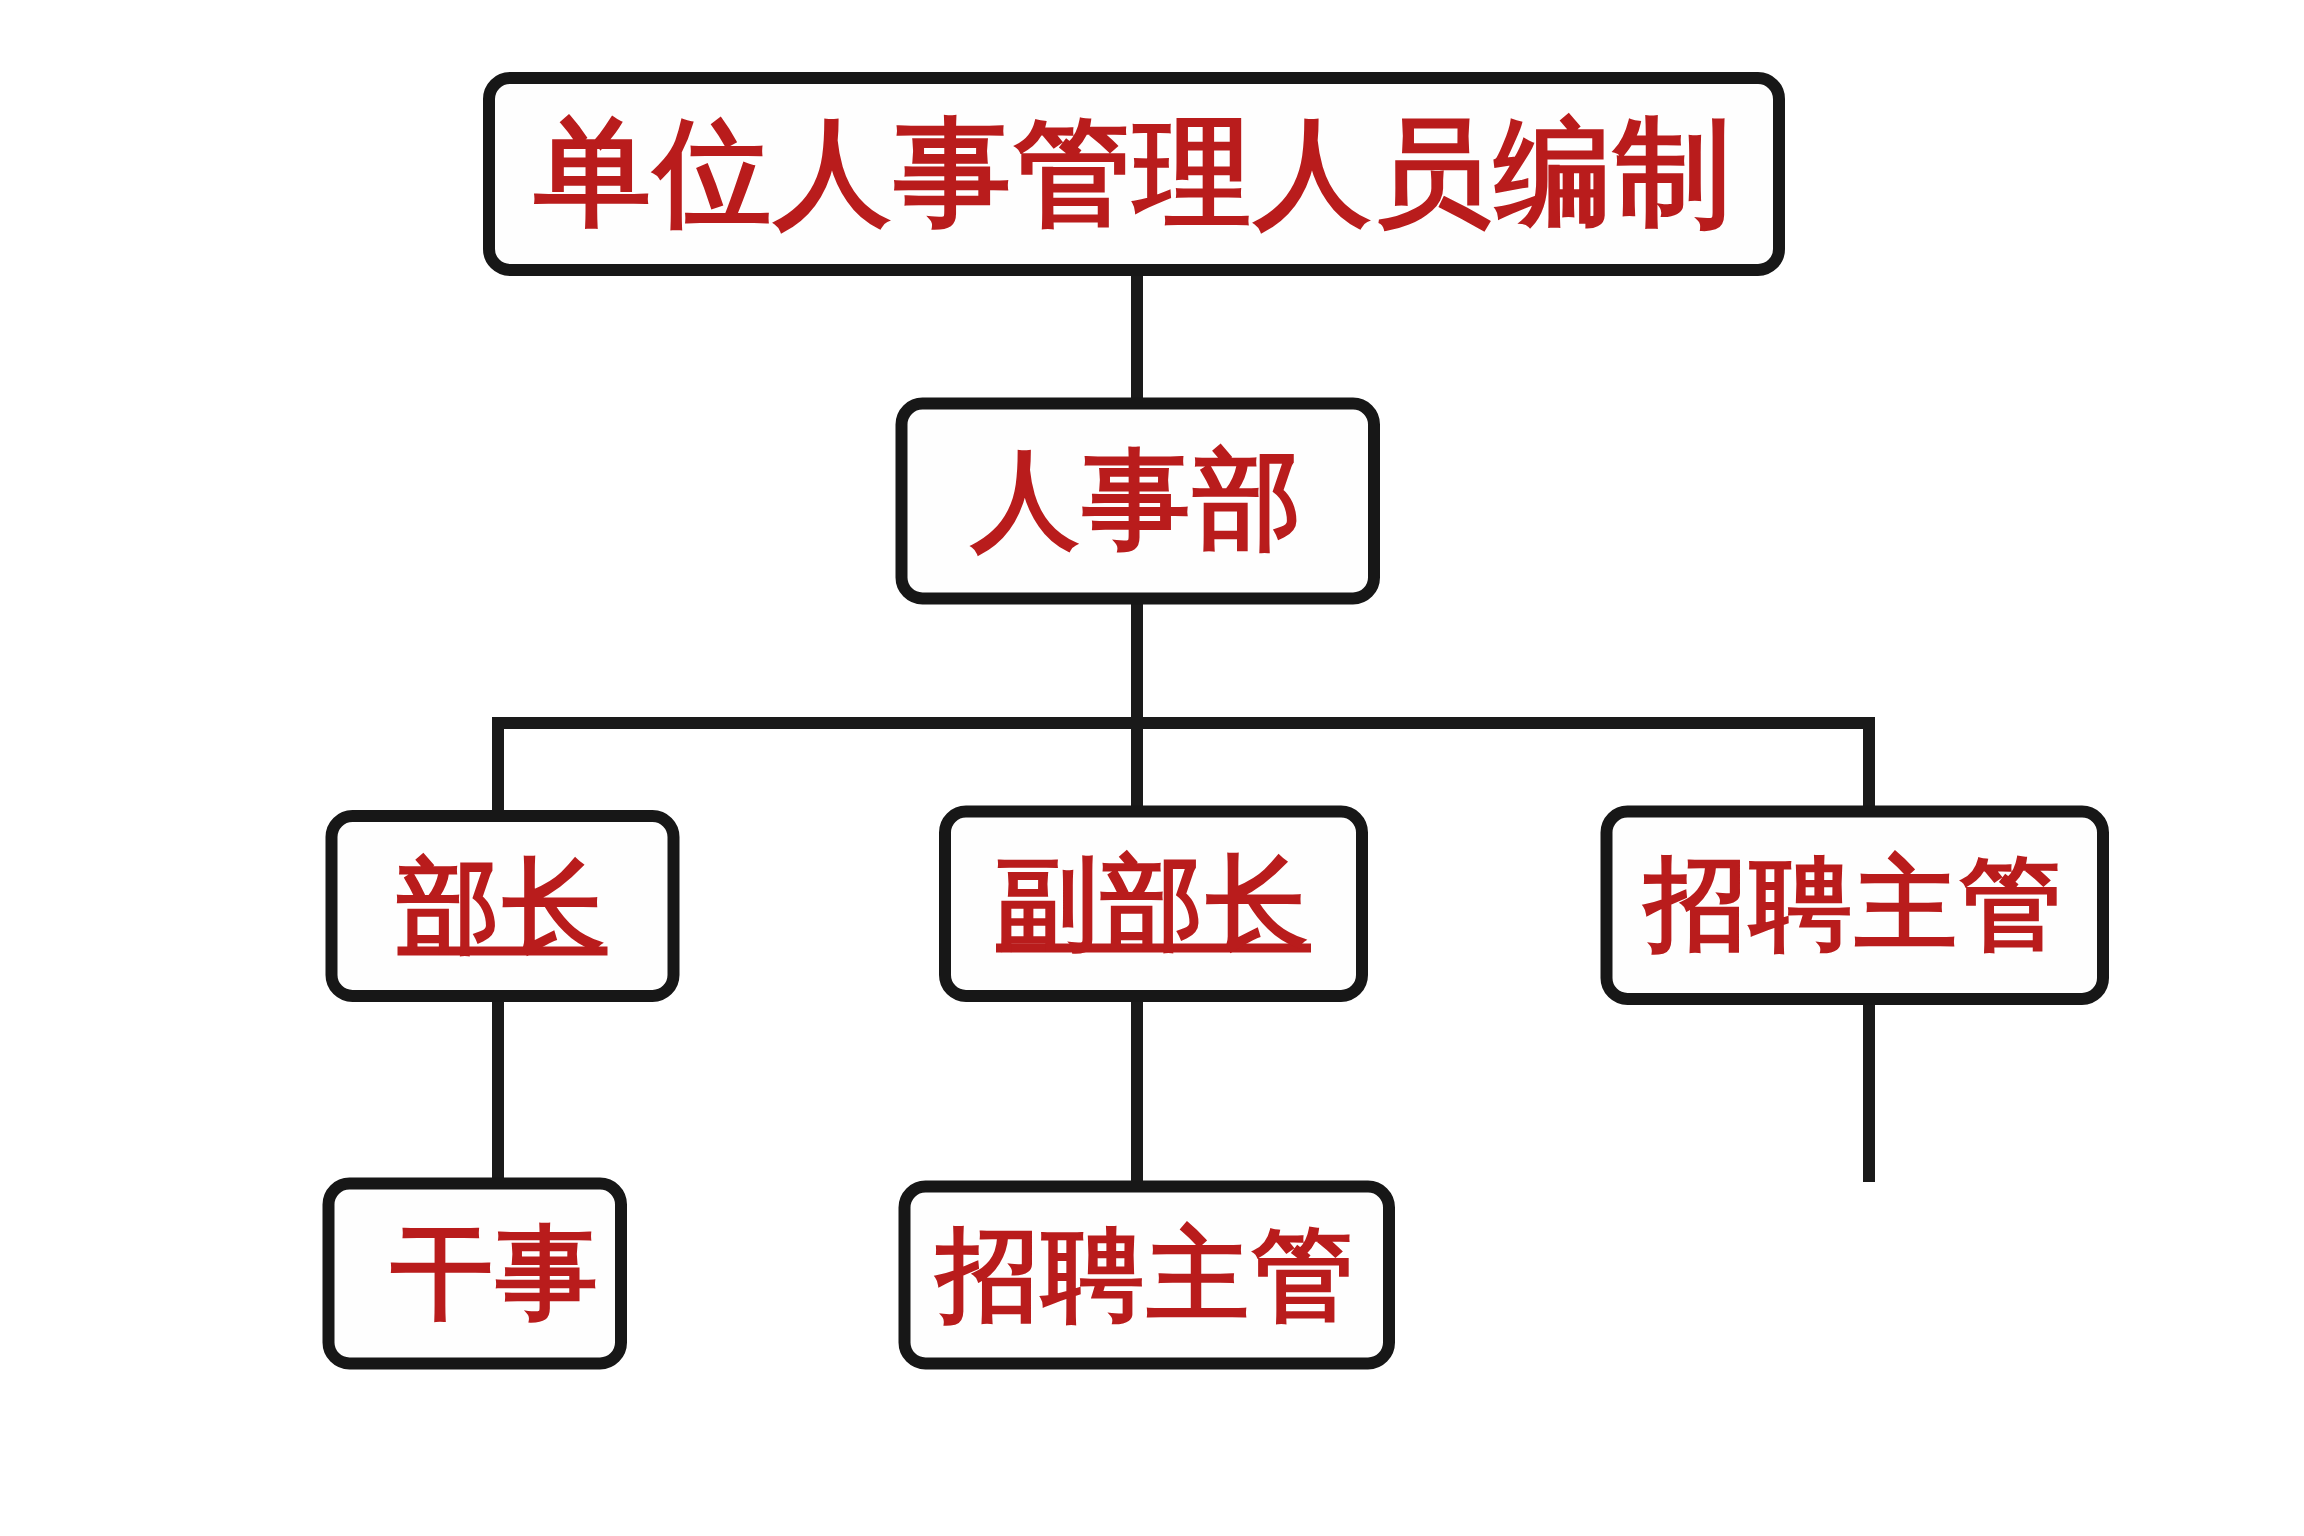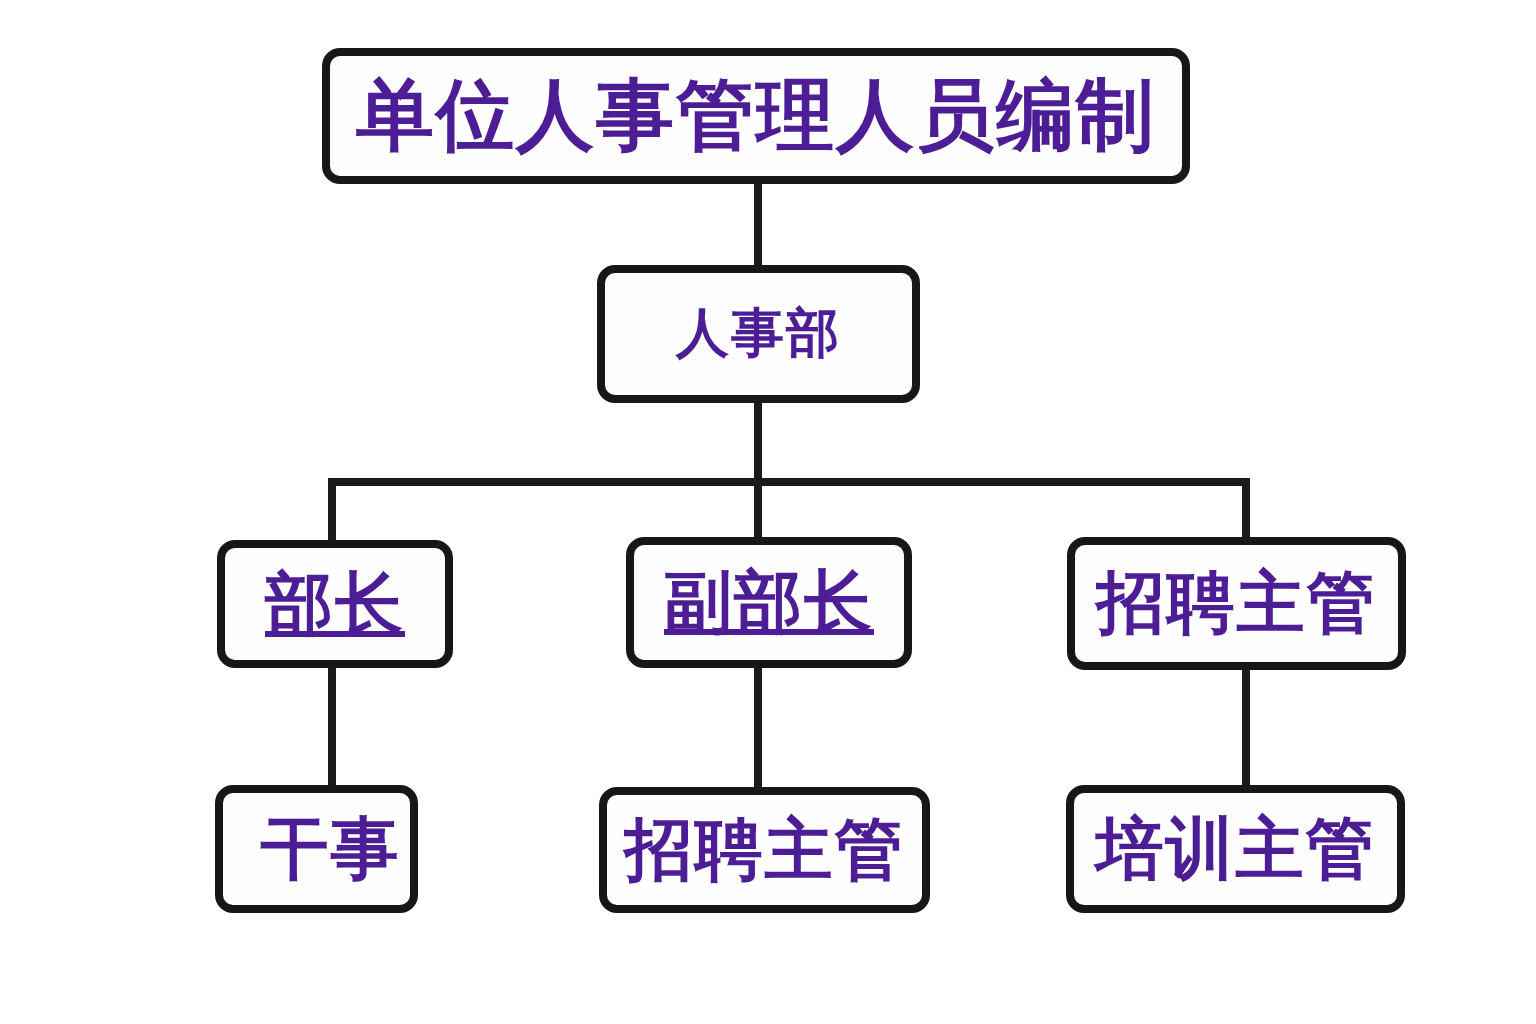--- a/index.html
+++ b/index.html
@@ -17,27 +17,27 @@
   }
   .node {
     position: absolute;
     box-sizing: border-box;
     background: #fefefe;
     border: 8px solid #171717;
     border-radius: 18px;
     display: flex;
     align-items: center;
     justify-content: center;
-    color: #4c1d95;
+    color: #b91c1c;
     font-weight: 700;
     white-space: nowrap;
     letter-spacing: 2px;
   }
   .node-root    { left: 322px; top: 48px;  width: 868px; height: 136px; font-size: 78px; }
-  .node-dept    { left: 597px; top: 265px; width: 323px; height: 138px; font-size: 53px; }
+  .node-dept    { left: 597px; top: 265px; width: 323px; height: 138px; font-size: 72px; }
   .node-minister{ left: 217px; top: 540px; width: 236px; height: 128px; font-size: 68px; text-decoration: underline; }
   .node-deputy  { left: 626px; top: 537px; width: 286px; height: 131px; font-size: 68px; text-decoration: underline; }
   .node-recruit3{ left: 1067px; top: 537px; width: 339px; height: 133px; font-size: 68px; }
   .node-clerk   { left: 215px; top: 785px; width: 203px; height: 128px; font-size: 68px; padding-left: 28px; }
   .node-recruit4{ left: 599px; top: 787px; width: 331px; height: 126px; font-size: 68px; }
   .node-training{ left: 1066px; top: 785px; width: 339px; height: 128px; font-size: 68px; }
 
   .edge {
     position: absolute;
     background: #1a1a1a;
@@ -91,17 +91,14 @@
   </div>
 
   <div class="node node-clerk">
     <span>干事</span>
   </div>
 
   <div class="node node-recruit4">
     <span>招聘主管</span>
   </div>
 
-  <div class="node node-training">
-    <span>培训主管</span>
-  </div>
 
 </div>
 
 </body></html>

